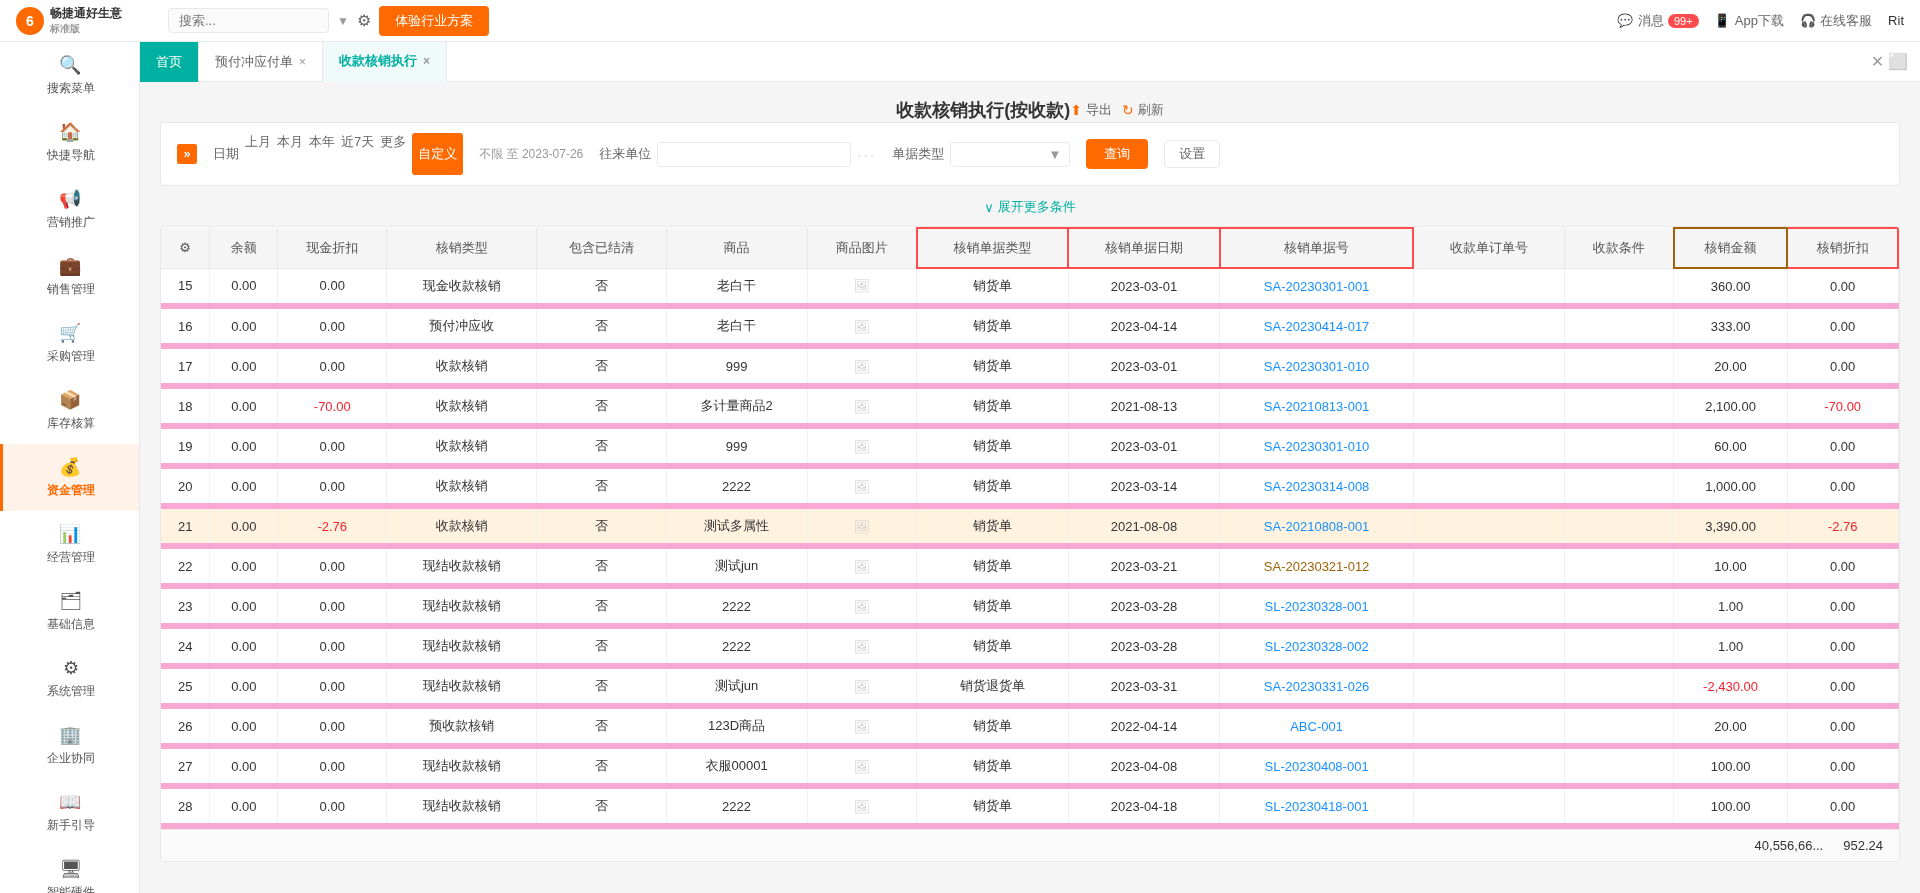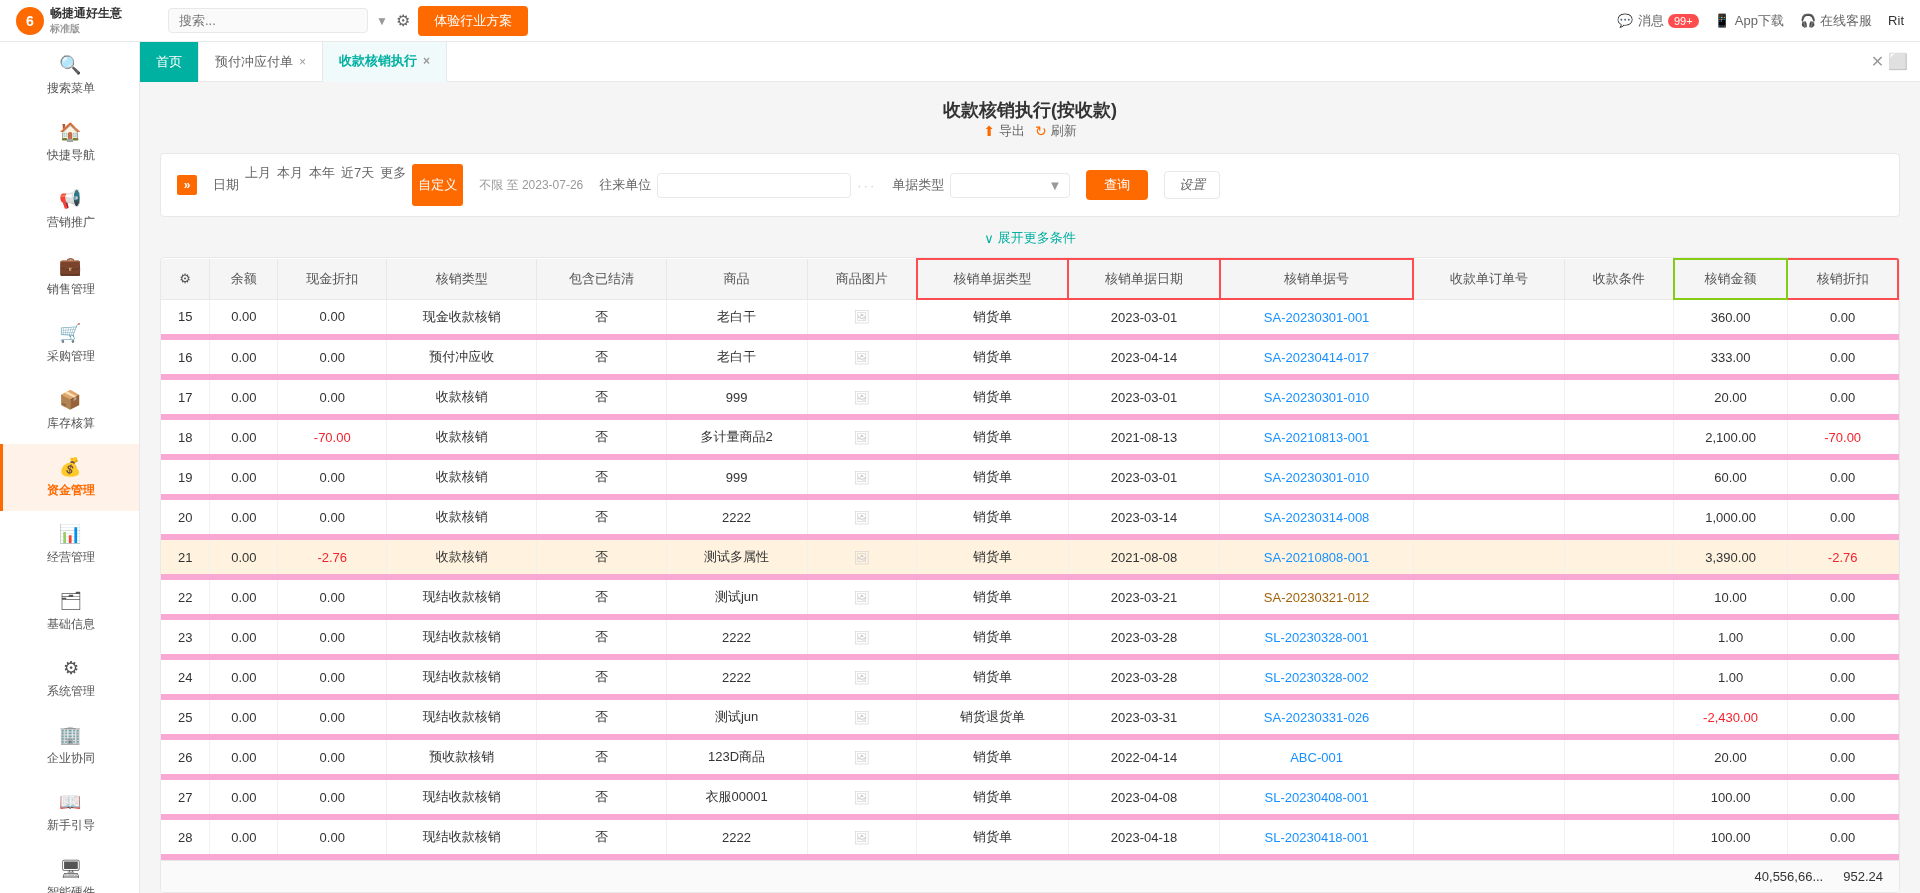--- a/index.html
+++ b/index.html
@@ -5,21 +5,21 @@
     * { box-sizing: border-box; margin: 0; padding: 0; }
     body { font-family: 'Microsoft YaHei', Arial, sans-serif; font-size: 13px; background: #f5f5f5; color: #333; overflow: hidden; }
 
     
     .top-bar { display: flex; align-items: center; background: #fff; height: 42px; padding: 0 16px; border-bottom: 1px solid #e8e8e8; gap: 12px; }
     .logo-area { display: flex; align-items: center; gap: 6px; color: #ff6a00; font-weight: bold; font-size: 14px; min-width: 140px; }
     .logo-icon { width: 28px; height: 28px; background: #ff6a00; border-radius: 50%; display: flex; align-items: center; justify-content: center; color: #fff; font-size: 14px; }
     .logo-text { font-size: 12px; color: #333; }
     .logo-sub { font-size: 10px; color: #999; }
     .search-bar { flex: 1; display: flex; align-items: center; gap: 8px; }
-    .search-input { border: 1px solid #e8e8e8; border-radius: 4px; padding: 4px 10px; font-size: 13px; color: #999; width: 200px; background: #fafafa; }
+    .search-input { border: 1px solid #e8e8e8; border-radius: 4px; padding: 4px 10px; font-size: 13px; color: #999; width: 161px; background: #fafafa; }
     .dropdown-arrow { color: #999; font-size: 12px; cursor: pointer; }
     .gear-btn { color: #666; font-size: 16px; cursor: pointer; }
     .orange-btn { background: #ff6a00; color: #fff; border: none; border-radius: 4px; padding: 6px 16px; font-size: 13px; cursor: pointer; }
     .top-right { display: flex; align-items: center; gap: 16px; margin-left: auto; font-size: 13px; color: #666; }
     .badge { background: #ff4d4f; color: #fff; border-radius: 10px; padding: 1px 6px; font-size: 11px; }
     .top-right-item { display: flex; align-items: center; gap: 4px; cursor: pointer; }
     .username { color: #333; font-size: 13px; }
 
     
     .main-layout { display: flex; height: calc(893px - 42px); }
@@ -38,40 +38,40 @@
     .tab { display: flex; align-items: center; padding: 0 16px; height: 48px; cursor: pointer; font-size: 13px; color: #666; border-right: 1px solid #e8e8e8; gap: 6px; }
     .tab.active { background: #f0fafa; color: #00b0a0; border-bottom: 2px solid #00b0a0; font-weight: bold; }
     .tab-home { background: #00b0a0; color: #fff; border-right: 1px solid #e8e8e8; }
     .tab-close { font-size: 12px; color: #999; cursor: pointer; }
     .tab-bar-spacer { flex: 1; }
     .tab-bar-actions { display: flex; gap: 4px; padding: 0 12px; }
     .tab-bar-action { color: #999; font-size: 16px; cursor: pointer; }
 
     
     .page-content { flex: 1; padding: 16px 20px; overflow: auto; background: #f5f5f5; }
-    .page-header { display: flex; align-items: center; justify-content: flex-end; margin-bottom: 13px; flex-direction: column; }
+    .page-header { display: flex; align-items: center; justify-content: center; margin-bottom: 0; }
     .page-title { font-size: 18px; font-weight: bold; color: #333; }
     .page-actions { display: flex; gap: 10px; }
     .action-btn { display: flex; align-items: center; gap: 4px; color: #666; font-size: 13px; cursor: pointer; }
     .action-btn .btn-icon { color: #ff6a00; font-size: 14px; }
 
     
     .filter-bar { background: #fff; border-radius: 4px; padding: 10px 16px; margin-bottom: 12px; border: 1px solid #e8e8e8; }
     .filter-row { display: flex; align-items: center; gap: 16px; flex-wrap: wrap; }
     .filter-item { display: flex; align-items: center; gap: 6px; font-size: 13px; }
     .filter-label { color: #666; white-space: nowrap; }
     .filter-date-links { display: flex; gap: 6px; }
     .date-link { color: #666; cursor: pointer; font-size: 13px; }
     .date-link.custom { background: #ff6a00; color: #fff; padding: 12px 6px; border-radius: 3px; }
     .date-range { color: #999; font-size: 12px; }
     .filter-input { border: 1px solid #e8e8e8; border-radius: 4px; padding: 4px 8px; font-size: 13px; color: #999; min-width: 150px; }
     .filter-dots { color: #ccc; letter-spacing: 2px; }
     .filter-select { border: 1px solid #e8e8e8; border-radius: 4px; padding: 4px 8px; font-size: 13px; color: #999; min-width: 120px; display: flex; align-items: center; justify-content: space-between; }
     .query-btn { background: #ff6a00; color: #fff; border: none; border-radius: 4px; padding: 6px 18px; font-size: 13px; cursor: pointer; }
-    .settings-btn { border: 1px solid #e8e8e8; background: #fff; color: #666; border-radius: 4px; padding: 4px 14px; font-size: 13px; cursor: pointer; font-style: italic; }
+    .settings-btn { border: 1px solid #e8e8e8; background: #fff; color: #666; border-radius: 4px; padding: 4px 14px; font-size: 13px; cursor: pointer; }
     .expand-bar { display: flex; justify-content: center; align-items: center; gap: 4px; color: #00b0a0; font-size: 13px; cursor: pointer; margin-bottom: 10px; }
 
     
     .table-container { background: #fff; border-radius: 4px; border: 1px solid #e8e8e8; overflow: auto; }
     table { width: 100%; border-collapse: collapse; font-size: 13px; }
     thead tr { background: #f5f5f5; }
     thead th { padding: 10px 8px; text-align: center; font-weight: normal; color: #555; border-bottom: 1px solid #e8e8e8; border-right: 1px solid #e8e8e8; white-space: nowrap; font-size: 13px; }
     tbody tr { border-bottom: 6px solid #f9a8d4; }
     tbody tr.highlighted { background: #fff3e0; }
     tbody td { padding: 8px 8px; text-align: center; border-right: 1px solid #f0f0f0; white-space: nowrap; font-size: 13px; }
@@ -262,21 +262,21 @@
               <th>现金折扣</th>
               <th>核销类型</th>
               <th>包含已结清</th>
               <th>商品</th>
               <th>商品图片</th>
               <th style="border: 2px solid #ff4d4f;">核销单据类型</th>
               <th style="border: 2px solid #ff4d4f;">核销单据日期</th>
               <th style="border: 2px solid #ff4d4f;">核销单据号</th>
               <th>收款单订单号</th>
               <th>收款条件</th>
-              <th style="border: 2px solid #84cc16;">核销金额</th>
+              <th style="border: 2px solid #a16207;">核销金额</th>
               <th style="border: 2px solid #ff4d4f;">核销折扣</th>
             </tr>
           </thead>
           <tbody id="table-body">
           <tr>
       <td>15</td>
       <td>0.00</td>
       <td>0.00</td>
       <td>现金收款核销</td>
       <td>否</td>

